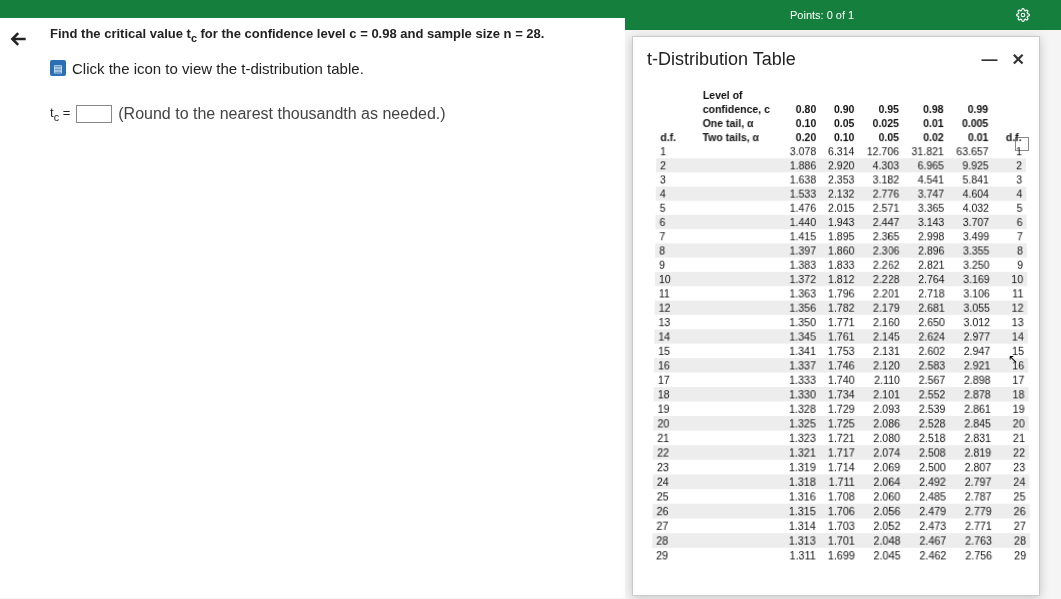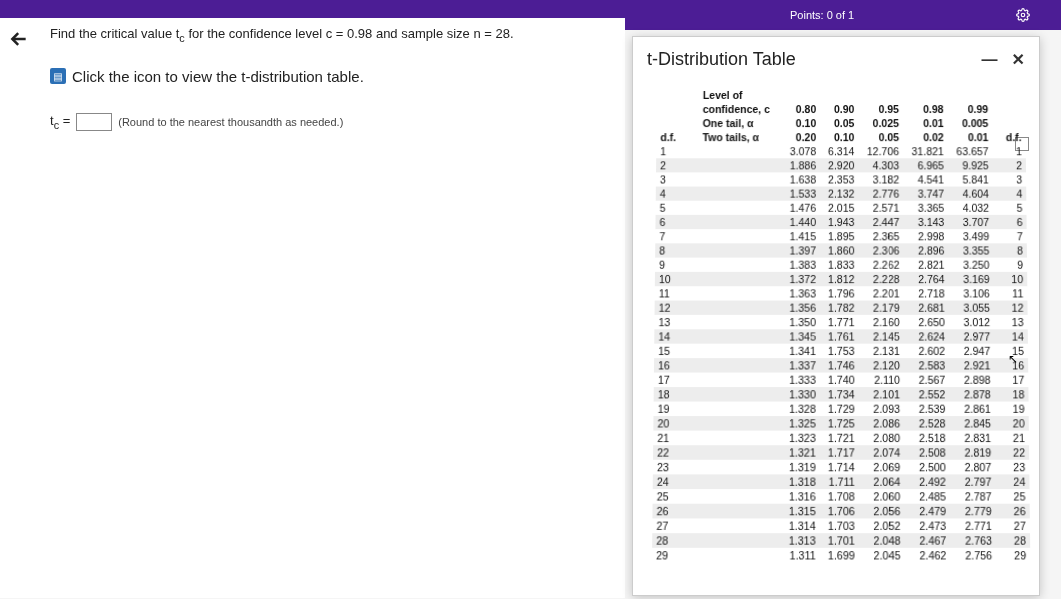--- a/index.html
+++ b/index.html
@@ -8,21 +8,21 @@
     background: #f5f5f5;
     width: 1061px;
     height: 599px;
     overflow: hidden;
     position: relative;
   }
   .top-bar {
     position: absolute;
     top: 0; left: 0; right: 0;
     height: 30px;
-    background: #4c1d95;
+    background: #15803d;
     color: #fff;
     font-size: 11px;
     display: flex;
     justify-content: flex-end;
     align-items: center;
     padding: 0 30px;
     gap: 20px;
   }
   .top-bar .pts { margin-right: auto; margin-left: 760px; }
   .gear-btn {
@@ -44,50 +44,49 @@
     width: 26px; height: 26px;
     display: flex; align-items: center; justify-content: center;
     font-size: 18px; font-weight: bold;
     cursor: pointer;
   }
   .question-area {
     margin-left: 40px;
     font-size: 13px;
     color: #222;
   }
-  .q-text { margin-bottom: 22px; line-height: 1.5; }
+  .q-text { margin-bottom: 14px; line-height: 1.5; font-weight: bold; }
   .link-row {
     display: flex;
     align-items: center;
     gap: 6px;
     margin-bottom: 28px;
     cursor: pointer;
   }
   .link-row .icon-box {
     width: 16px; height: 16px;
     background: #2b6fb5;
     border-radius: 2px;
     display: flex; align-items: center; justify-content: center;
     color: #fff; font-size: 10px;
   }
   .link-row .link-text { color: #222; font-size: 15px; }
   .answer-row {
     display: flex;
-    align-items: center;
     gap: 6px;
     font-size: 13px;
   }
   .answer-row input {
     width: 36px; height: 18px;
     border: 1px solid #888;
     background: #fff;
     text-align: center;
     font-size: 12px;
   }
-  .hint { color: #444; font-size: 11px; }
+  .hint { color: #444; font-size: 16px; }
   .modal {
     position: absolute;
     top: 36px; left: 632px;
     width: 408px;
     background: #fff;
     border: 1px solid #ccc;
     box-shadow: 0 2px 10px rgba(0,0,0,0.2);
     height: 560px;
     display: flex;
     flex-direction: column;

